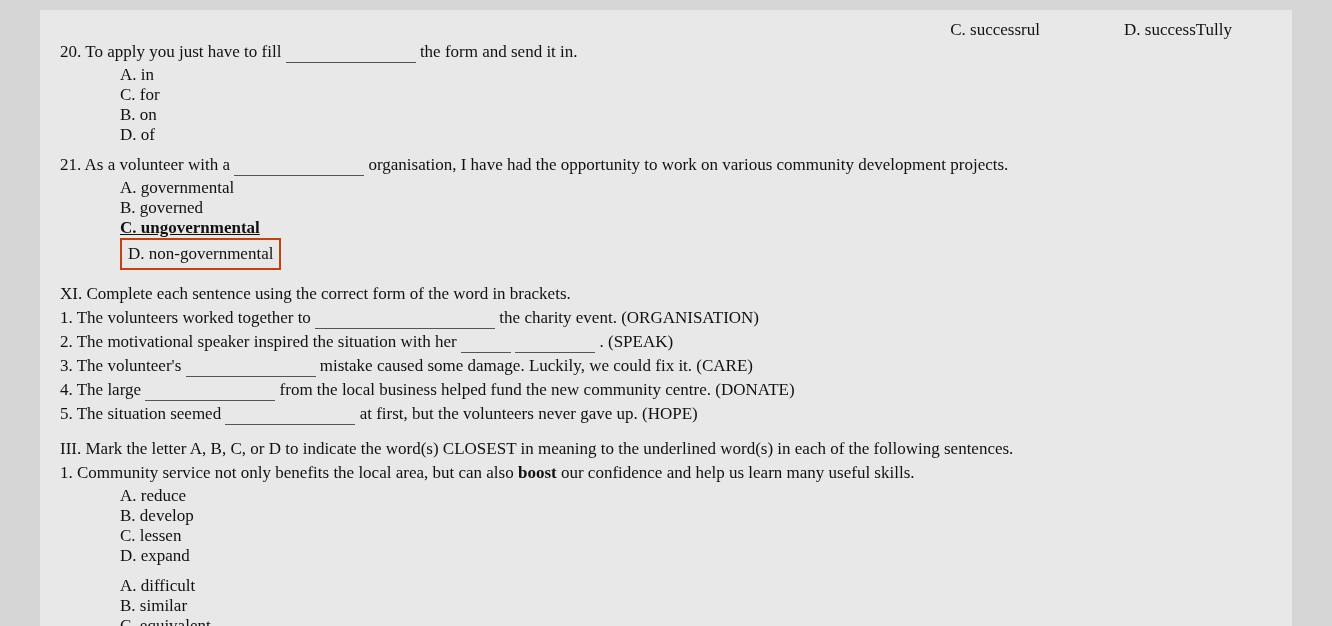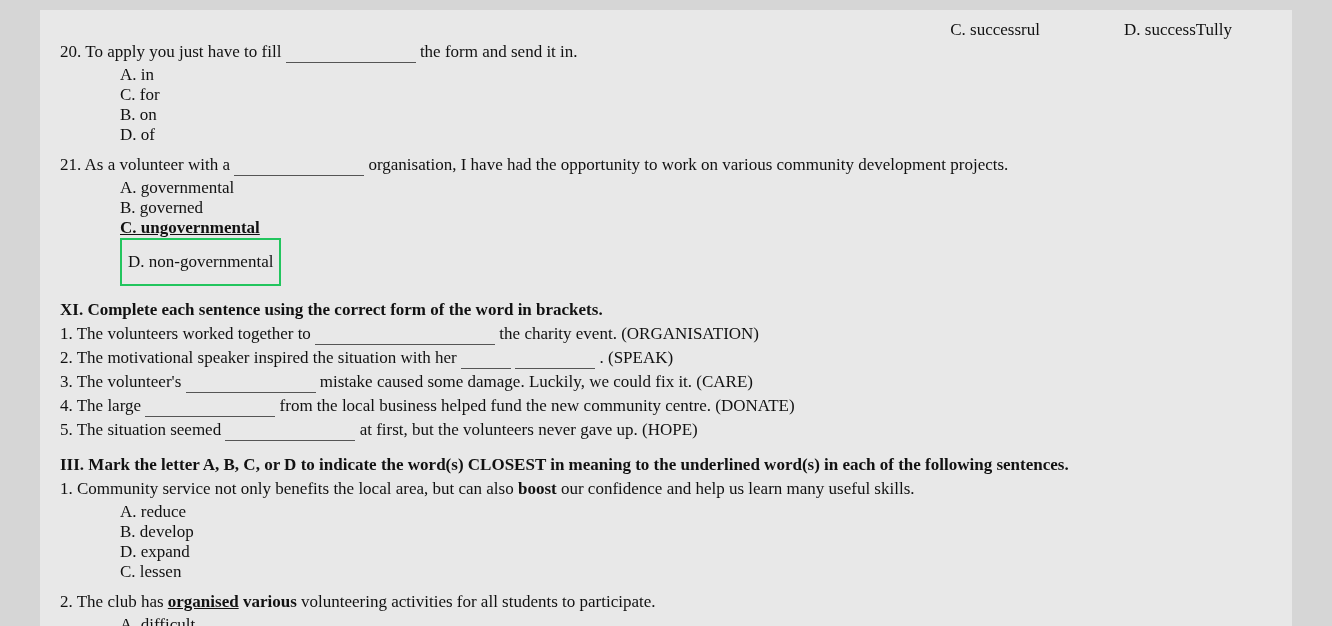--- a/index.html
+++ b/index.html
@@ -30,30 +30,30 @@
       display: flex;
       gap: 0px;
       margin-left: 60px;
       margin-bottom: 10px;
       flex-direction: column;
     }
     .option {
       min-width: 220px;
     }
     .option-highlighted {
-      border: 2px solid #22c55e;
-      padding: 12px 6px;
+      border: 2px solid #c2410c;
+      padding: 4px 6px;
       display: inline-block;
     }
     .underlined {
       text-decoration: underline;
       font-weight: bold;
     }
     .section-title {
-      font-weight: bold;
+      font-weight: normal;
       margin-top: 14px;
       margin-bottom: 4px;
     }
     .fill-blank {
       display: inline-block;
       width: 130px;
       border-bottom: 1px solid #555;
     }
     .fill-blank-long {
       display: inline-block;
@@ -164,32 +164,24 @@
 
     <div class="numbered-item">
       <span>1.</span>
       <span>Community service not only benefits the local area, but can also</span>
       <strong><span class="bold-underline">boost</span></strong>
       <span>our confidence and help us learn many useful skills.</span>
     </div>
     <div class="options-row">
       <span class="option">A. reduce</span>
       <span class="option">B. develop</span>
+      <span class="option">C. lessen</span>
       <span class="option">D. expand</span>
-      <span class="option">C. lessen</span>
     </div>
 
-    <div class="numbered-item">
-      <span>2.</span>
-      <span>The club has</span>
-      <span class="underlined"> organised</span>
-      <span> </span>
-      <span class="bold-underline">various</span>
-      <span>volunteering activities for all students to participate.</span>
-    </div>
     <div class="options-row">
       <span class="option">A. difficult</span>
       <span class="option">B. similar</span>
       <span class="option">C. equivalent</span>
       <span class="option">D. different</span>
     </div>
   </div>
 
 </div>
 

